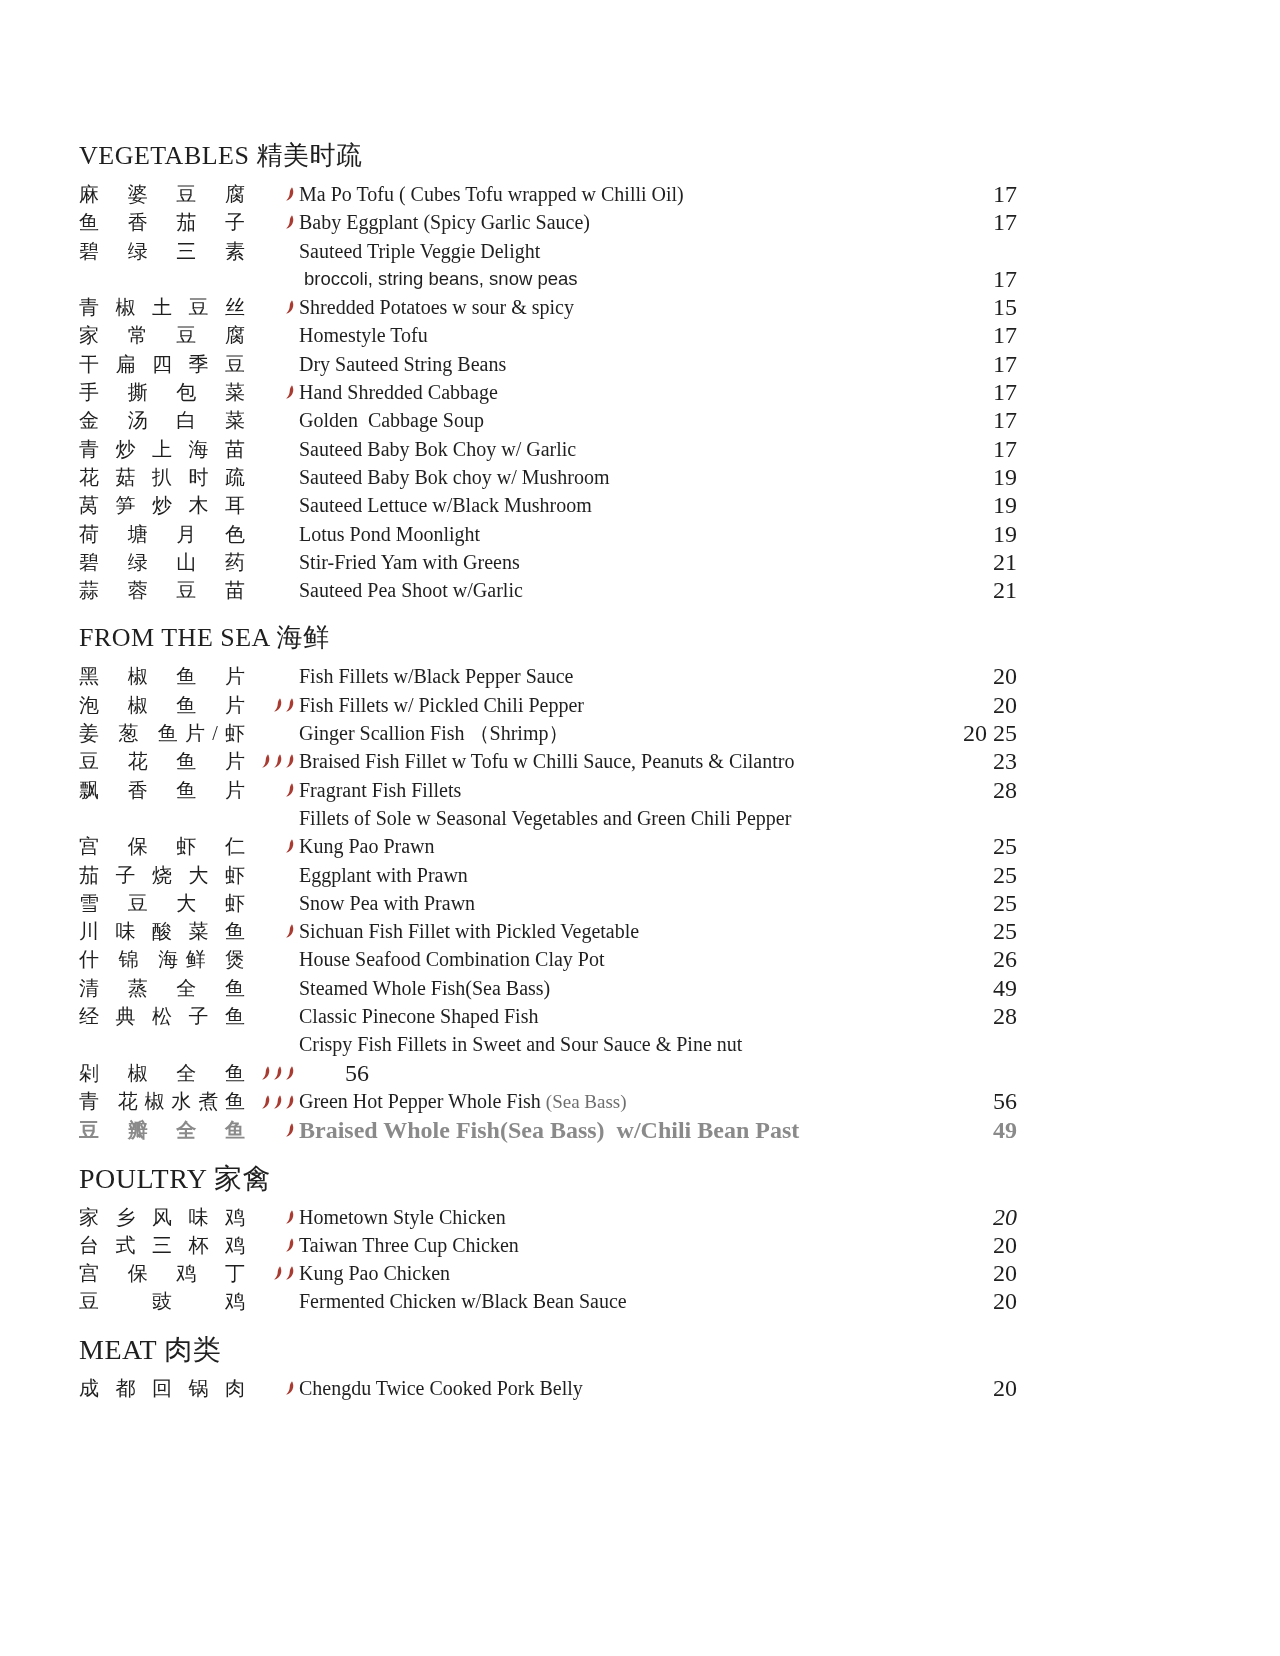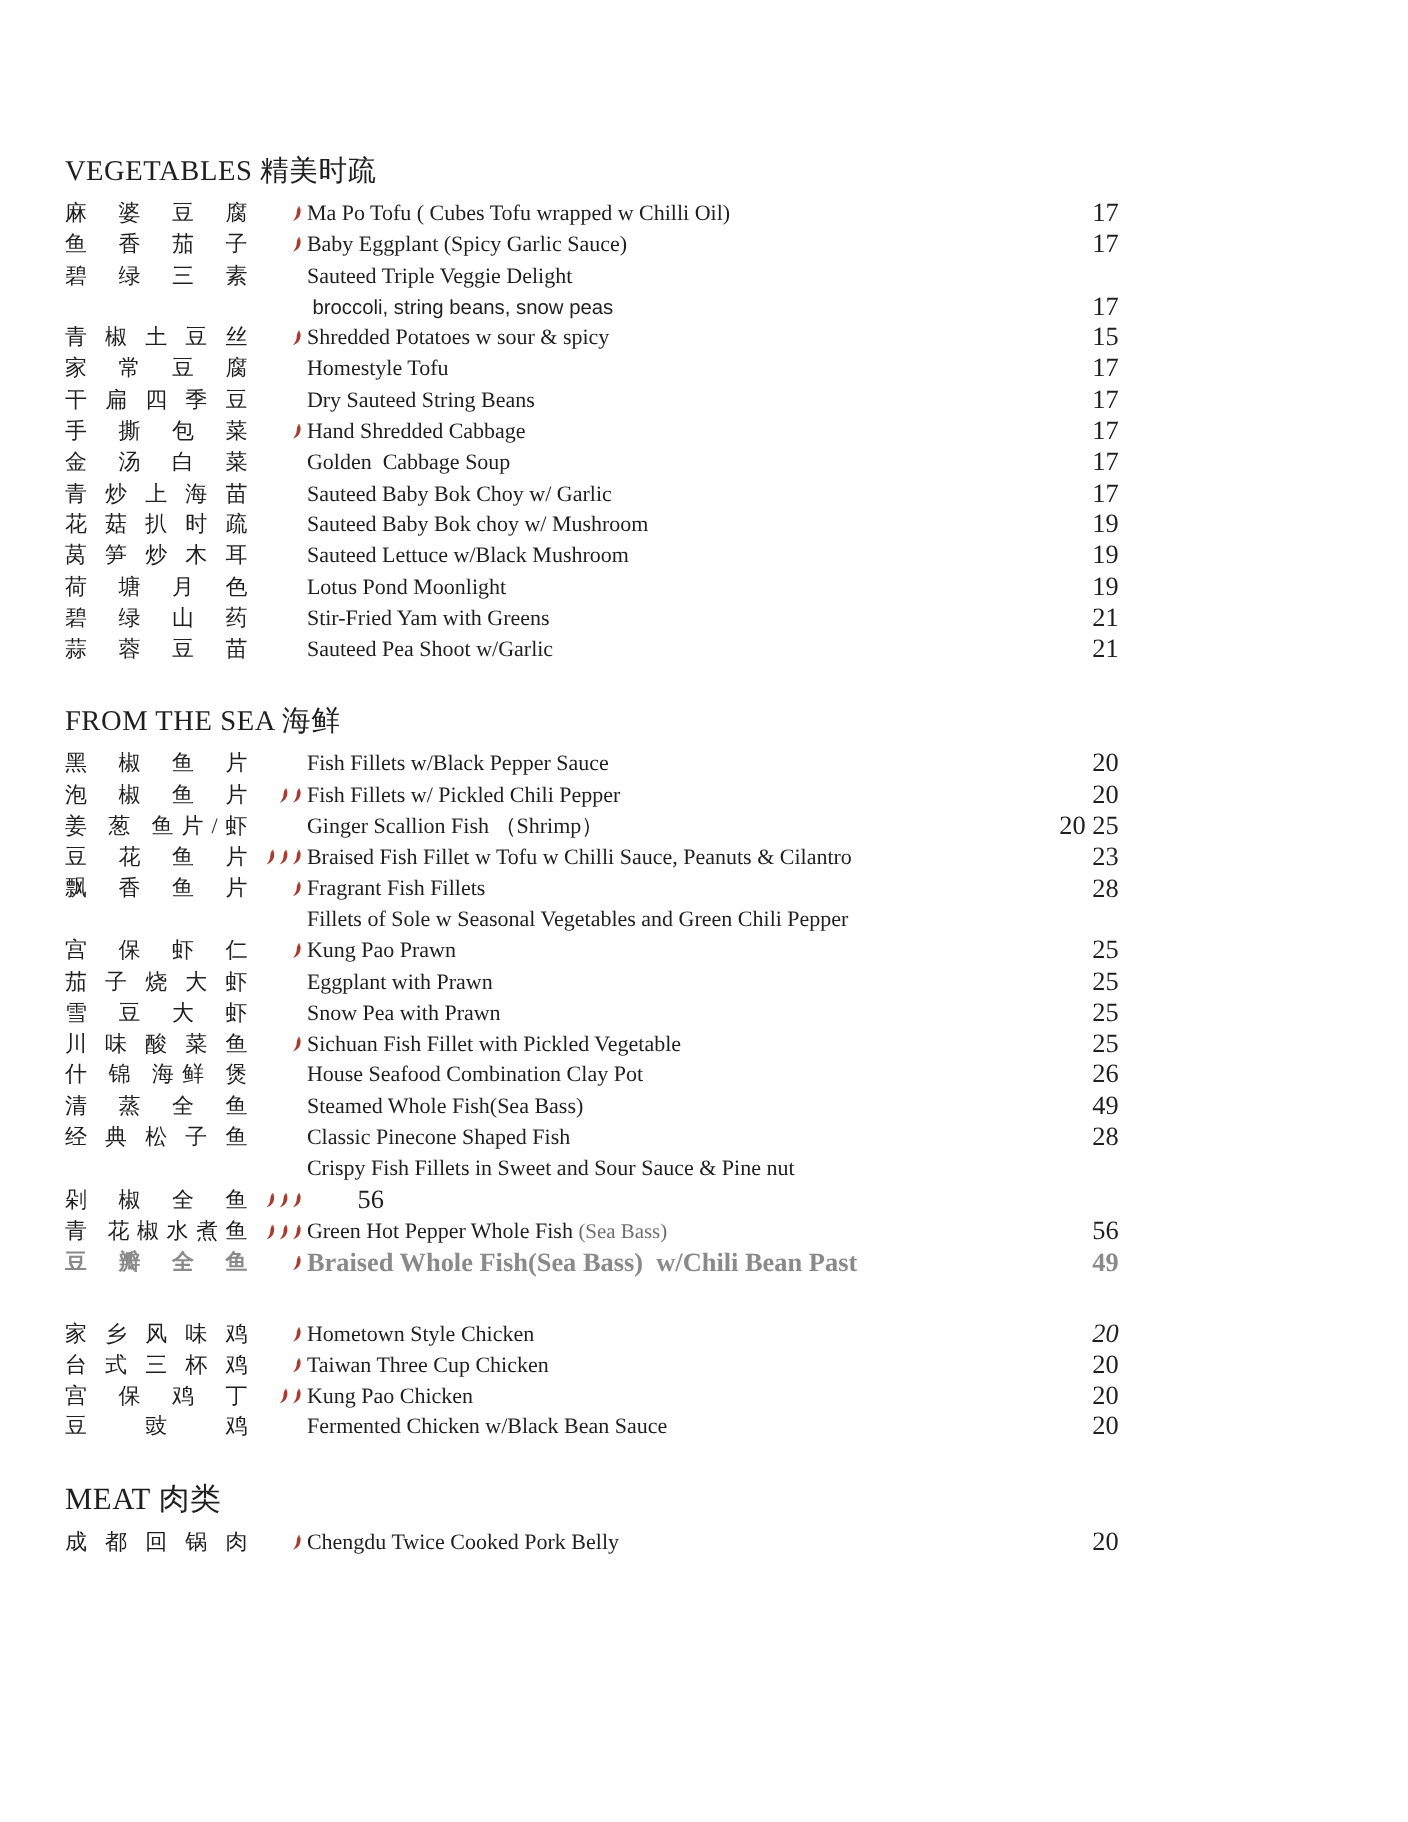--- a/index.html
+++ b/index.html
@@ -2,23 +2,23 @@
 <html><head>
 <meta charset="utf-8">
 <style>
   html,body{margin:0;padding:0;background:#ffffff;}
   body{
     width:1280px;height:1656px;
     font-family:"Liberation Serif","DejaVu Serif",serif;
     color:#1f1f1f;
     -webkit-font-smoothing:antialiased;
   }
-  .page{box-sizing:border-box;width:1280px;height:1656px;padding:140px 263px 0 59px;overflow:hidden;}
+  .page{box-sizing:border-box;width:1280px;height:1656px;padding:140px 263px 0 79px;overflow:hidden;}
   section.menu-section{margin:0;}
-  section.menu-section + section.menu-section{margin-top:36px;}
+  section.menu-section + section.menu-section{margin-top:18px;}
   section.menu-section:nth-of-type(4){margin-top:47px;}
   h2.section-title{
     font-weight:normal;font-size:26px;line-height:32px;margin:0 0 8px 0;letter-spacing:0.5px;
   }
   section.menu-section:nth-of-type(3) h2.section-title,
   section.menu-section:nth-of-type(4) h2.section-title{font-size:28px;}
   .row{display:flex;align-items:center;line-height:28.3px;}
   .cn{
     flex:none;width:166px;font-size:20px;
     text-align:justify;text-align-last:justify;
@@ -371,20 +371,24 @@
     <path d="M9.6 1.2 C10.1 2.0 10.4 2.9 10.6 3.8 C9.7 3.2 8.8 3.0 8.0 3.2 C8.4 2.4 8.9 1.7 9.6 1.2 Z" fill="#c4685c"></path>
   </svg>
 </div>
     <div class="en">Braised Whole Fish(Sea Bass)  w/Chili Bean Past</div>
     <div class="price">49</div>
   </div>
 </div>
   </section>
 
   <section class="menu-section">
+    <h2 class="section-title">
+      <span>POULTRY</span>
+      <span> 家禽</span>
+    </h2>
     <div>
   <div class="row">
     <div class="cn">家 乡 风 味 鸡</div>
     <div class="spice">
   <svg width="10" height="16" viewBox="0 0 12 18" aria-hidden="true">
     <path d="M9.6 1.2 C11.3 3.6 11.8 7.4 10.2 10.9 C8.9 13.8 6.3 16.2 2.6 17.2 C5.5 14.2 6.8 11.2 6.9 7.9 C7.0 5.2 7.8 2.9 9.6 1.2 Z" fill="#a93c32"></path>
     <path d="M9.6 1.2 C10.1 2.0 10.4 2.9 10.6 3.8 C9.7 3.2 8.8 3.0 8.0 3.2 C8.4 2.4 8.9 1.7 9.6 1.2 Z" fill="#c4685c"></path>
   </svg>
 </div>
     <div class="en">Hometown Style Chicken</div>

